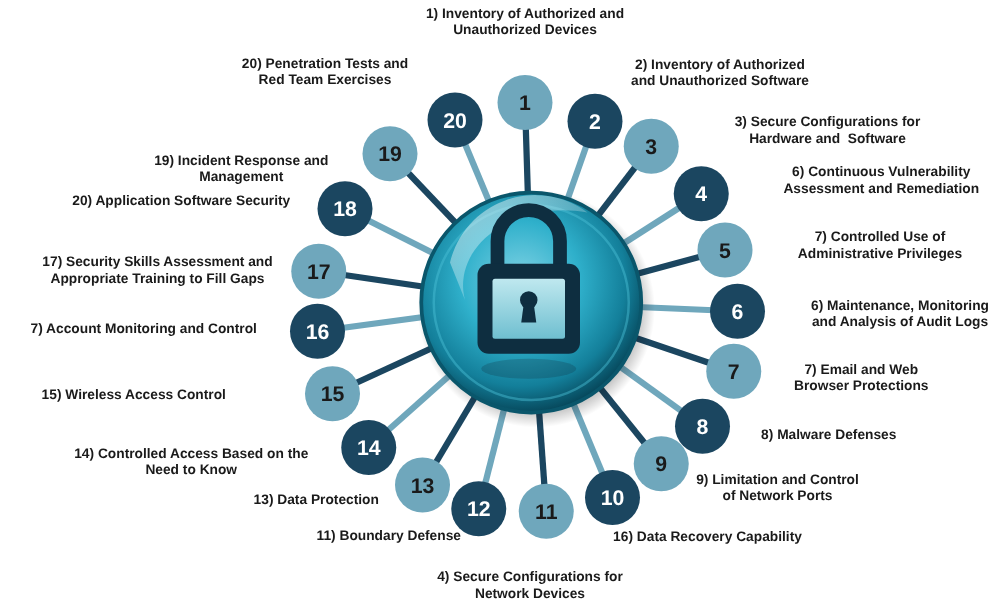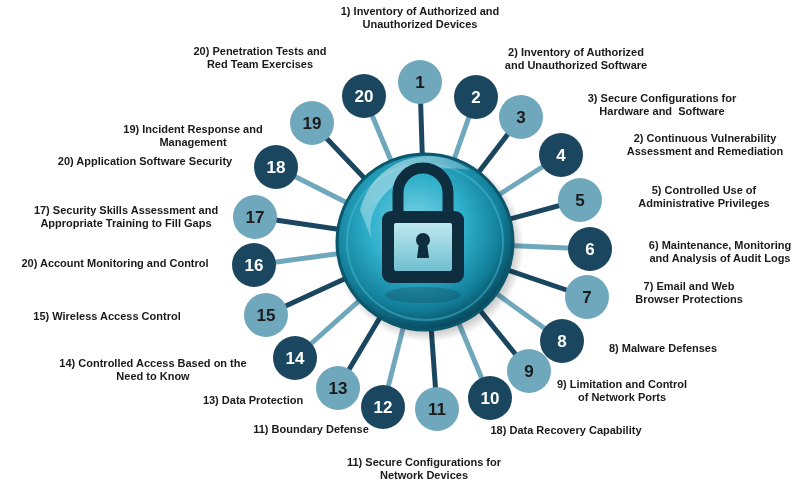--- a/index.html
+++ b/index.html
@@ -157,40 +157,40 @@
         </g>
       </g>
   </svg>
   <div id="labels">
       <div class="label" style="left: 420px; top: 5px;">1) Inventory of Authorized and
 Unauthorized Devices</div>
       <div class="label" style="left: 576px; top: 46px;">2) Inventory of Authorized
 and Unauthorized Software</div>
       <div class="label" style="left: 634px; top: 92px; margin-left: 28px;">3) Secure Configurations for
 Hardware and  Software</div>
-      <div class="label" style="left: 705px; top: 132px;">2) Continuous Vulnerability
+      <div class="label" style="left: 705px; top: 132px;">6) Continuous Vulnerability
 Assessment and Remediation</div>
-      <div class="label" style="left: 704px; top: 184px;">5) Controlled Use of
+      <div class="label" style="left: 704px; top: 184px;">7) Controlled Use of
 Administrative Privileges</div>
       <div class="label" style="left: 720px; top: 239px;">6) Maintenance, Monitoring
 and Analysis of Audit Logs</div>
-      <div class="label" style="left: 689px; top: 280px; text-align: center;">7) Email and Web
+      <div class="label" style="left: 689px; top: 290px; text-align: center;">7) Email and Web
 Browser Protections</div>
       <div class="label" style="left: 663px; top: 342px;">8) Malware Defenses</div>
       <div class="label" style="left: 622px; top: 378px;">9) Limitation and Control
 of Network Ports</div>
-      <div class="label" style="left: 566px; top: 424px;">18) Data Recovery Capability</div>
-      <div class="label" style="left: 424px; top: 456px;">11) Secure Configurations for
+      <div class="label" style="left: 566px; top: 424px;">16) Data Recovery Capability</div>
+      <div class="label" style="left: 424px; top: 456px;">4) Secure Configurations for
 Network Devices</div>
       <div class="label" style="left: 311px; top: 423px;">11) Boundary Defense</div>
       <div class="label" style="left: 253px; top: 394px;">13) Data Protection</div>
       <div class="label" style="left: 153px; top: 357px;">14) Controlled Access Based on the
 Need to Know</div>
       <div class="label" style="left: 107px; top: 310px;">15) Wireless Access Control</div>
-      <div class="label" style="left: 115px; top: 257px;">20) Account Monitoring and Control</div>
+      <div class="label" style="left: 115px; top: 257px;">7) Account Monitoring and Control</div>
       <div class="label" style="left: 126px; top: 204px; text-align: center;">17) Security Skills Assessment and
 Appropriate Training to Fill Gaps</div>
       <div class="label" style="left: 145px; top: 155px;">20) Application Software Security</div>
       <div class="label" style="left: 193px; top: 107px; margin-top: 16px;">19) Incident Response and
 Management</div>
       <div class="label" style="left: 260px; top: 45px;">20) Penetration Tests and
 Red Team Exercises</div>
     </div>
 </div>
 

